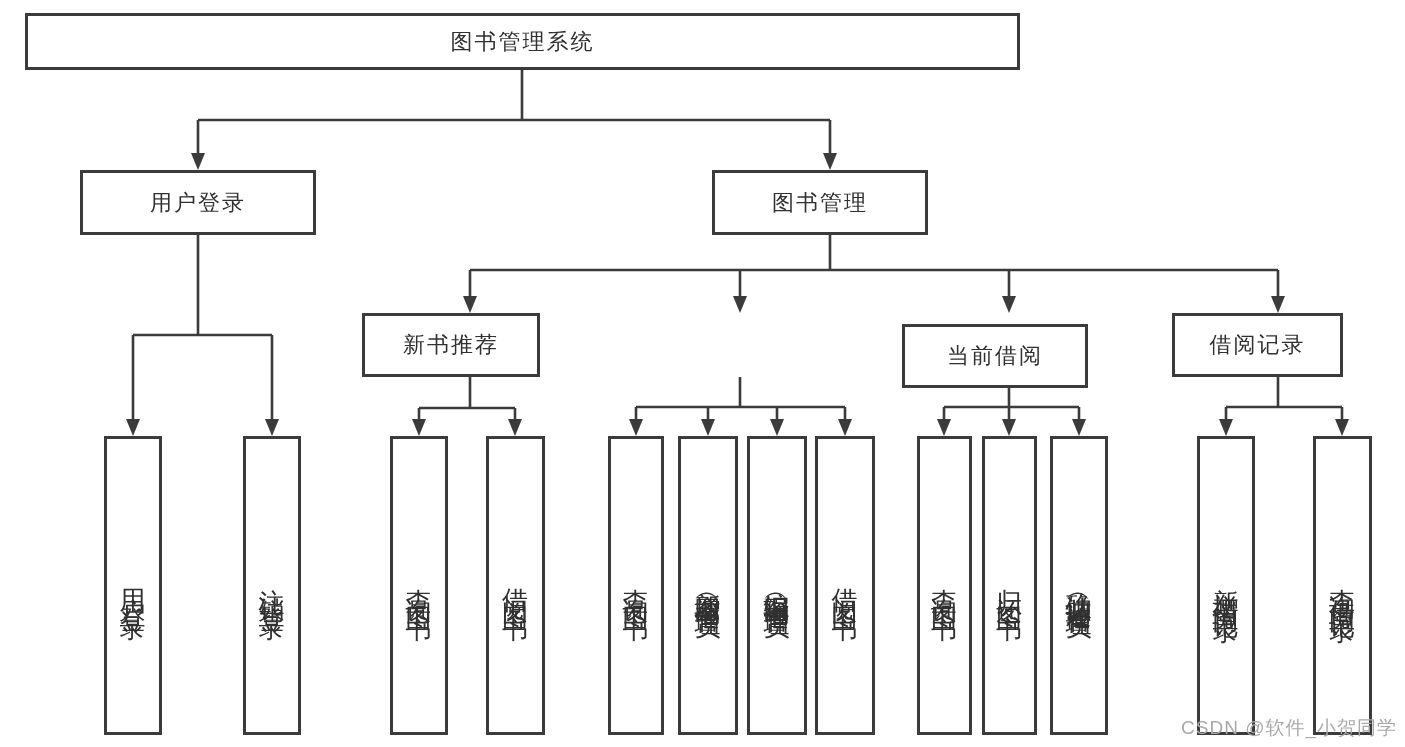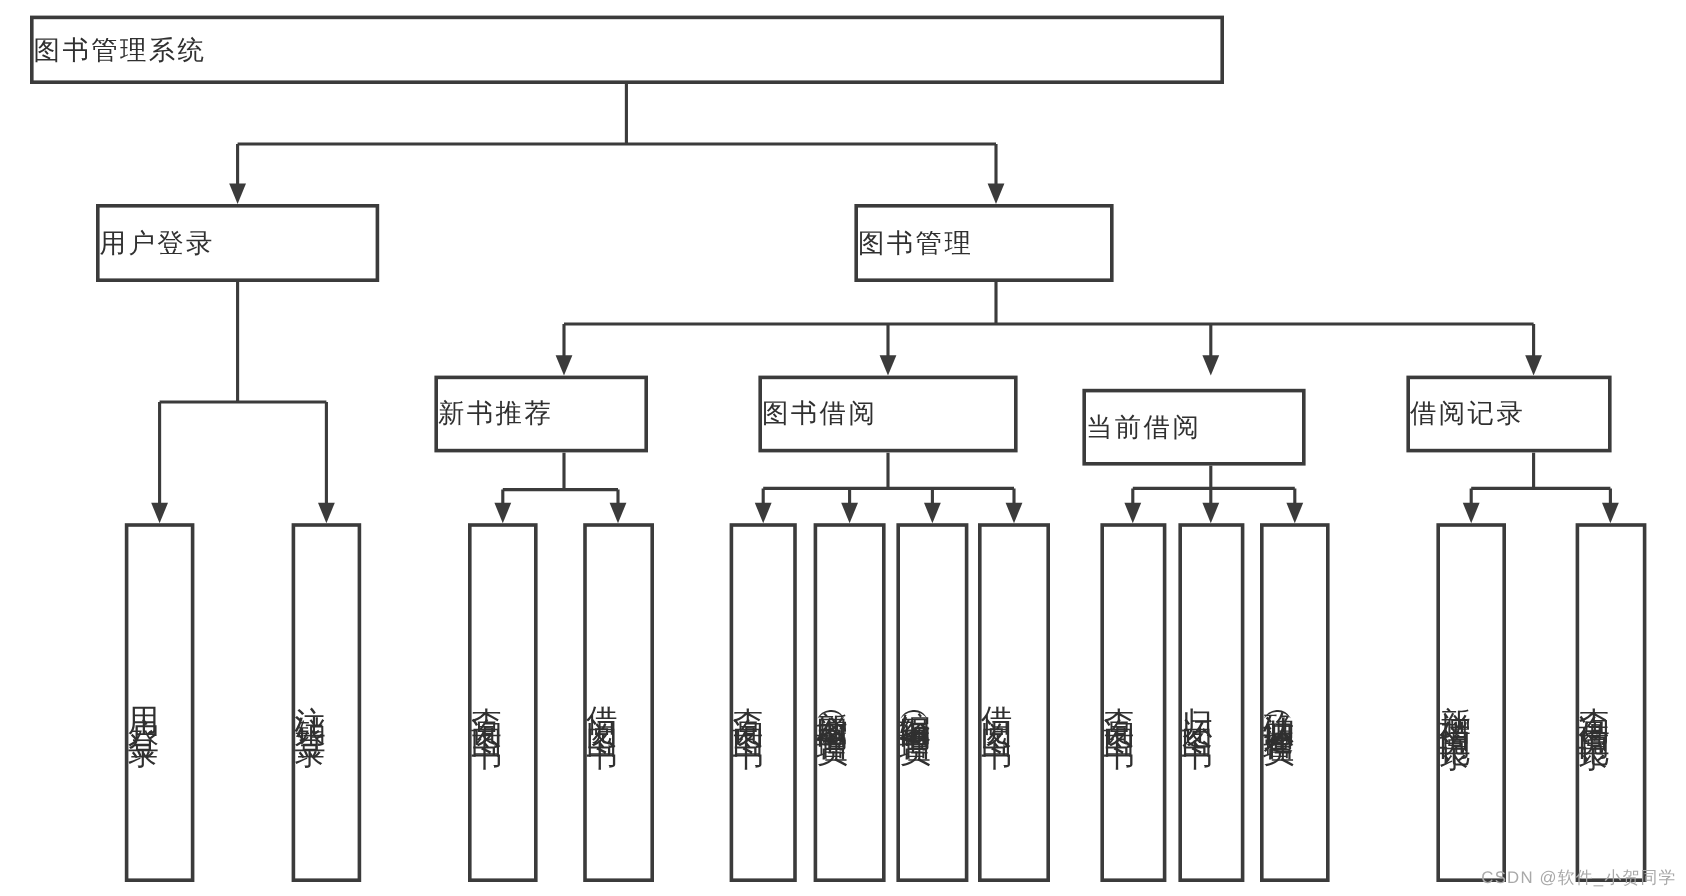--- a/index.html
+++ b/index.html
@@ -11,33 +11,33 @@
   html,body{margin:0;padding:0;background:var(--background);}
   .stage{
     position:relative;width:1405px;height:747px;background:var(--background);
     font-family:"Liberation Sans","DejaVu Sans",sans-serif;overflow:hidden;
   }
   .wires{position:absolute;left:0;top:0;width:1405px;height:747px;}
   .ln{stroke:var(--line);stroke-width:2.6;fill:none;}
   .ar{fill:var(--line);stroke:none;}
   .box{
     position:absolute;box-sizing:border-box;border:3px solid var(--line);
-    background:var(--background);display:flex;align-items:center;justify-content:flex-start;
+    background:var(--background);display:flex;align-items:center;justify-content:center;
     color:var(--text);
   }
   .hbox{font-size:22px;letter-spacing:2px;white-space:nowrap;}
   .vt{
     writing-mode:vertical-rl;text-orientation:mixed;
     font-size:26px;letter-spacing:9px;line-height:1;
   }
   .vt.mid{letter-spacing:6px;}
   .vt.long{letter-spacing:3px;}
   .watermark{
     position:absolute;right:8px;bottom:6px;z-index:5;
-    color:var(--watermark);font-size:14px;letter-spacing:1px;white-space:nowrap;
+    color:var(--watermark);font-size:19px;letter-spacing:1px;white-space:nowrap;
   }
 </style>
 </head>
 <body>
 
 <div class="stage">
 
   <svg class="wires" width="1405" height="747" viewBox="0 0 1405 747" xmlns="http://www.w3.org/2000/svg">
 
     <path class="ln" d="M522 70 V120 M198 120 H830 M198 120 V154 M830 120 V154"></path>
@@ -81,23 +81,20 @@
   <div class="box hbox" style="left:80px;top:170px;width:236px;height:65px">
     <span>用户登录</span>
   </div>
   <div class="box hbox" style="left:712px;top:170px;width:216px;height:65px">
     <span>图书管理</span>
   </div>
 
   <div class="box hbox" style="left:362px;top:313px;width:178px;height:64px">
     <span>新书推荐</span>
   </div>
-  <div class="box hbox" style="left:632px;top:313px;width:216px;height:64px">
-    <span>图书借阅</span>
-  </div>
   <div class="box hbox" style="left:902px;top:324px;width:186px;height:64px">
     <span>当前借阅</span>
   </div>
   <div class="box hbox" style="left:1172px;top:313px;width:171px;height:64px">
     <span>借阅记录</span>
   </div>
 
   <div class="box vbox" style="left:104px;top:436px;width:58px;height:299px">
     <span class="vt">用户登录</span>
   </div>

